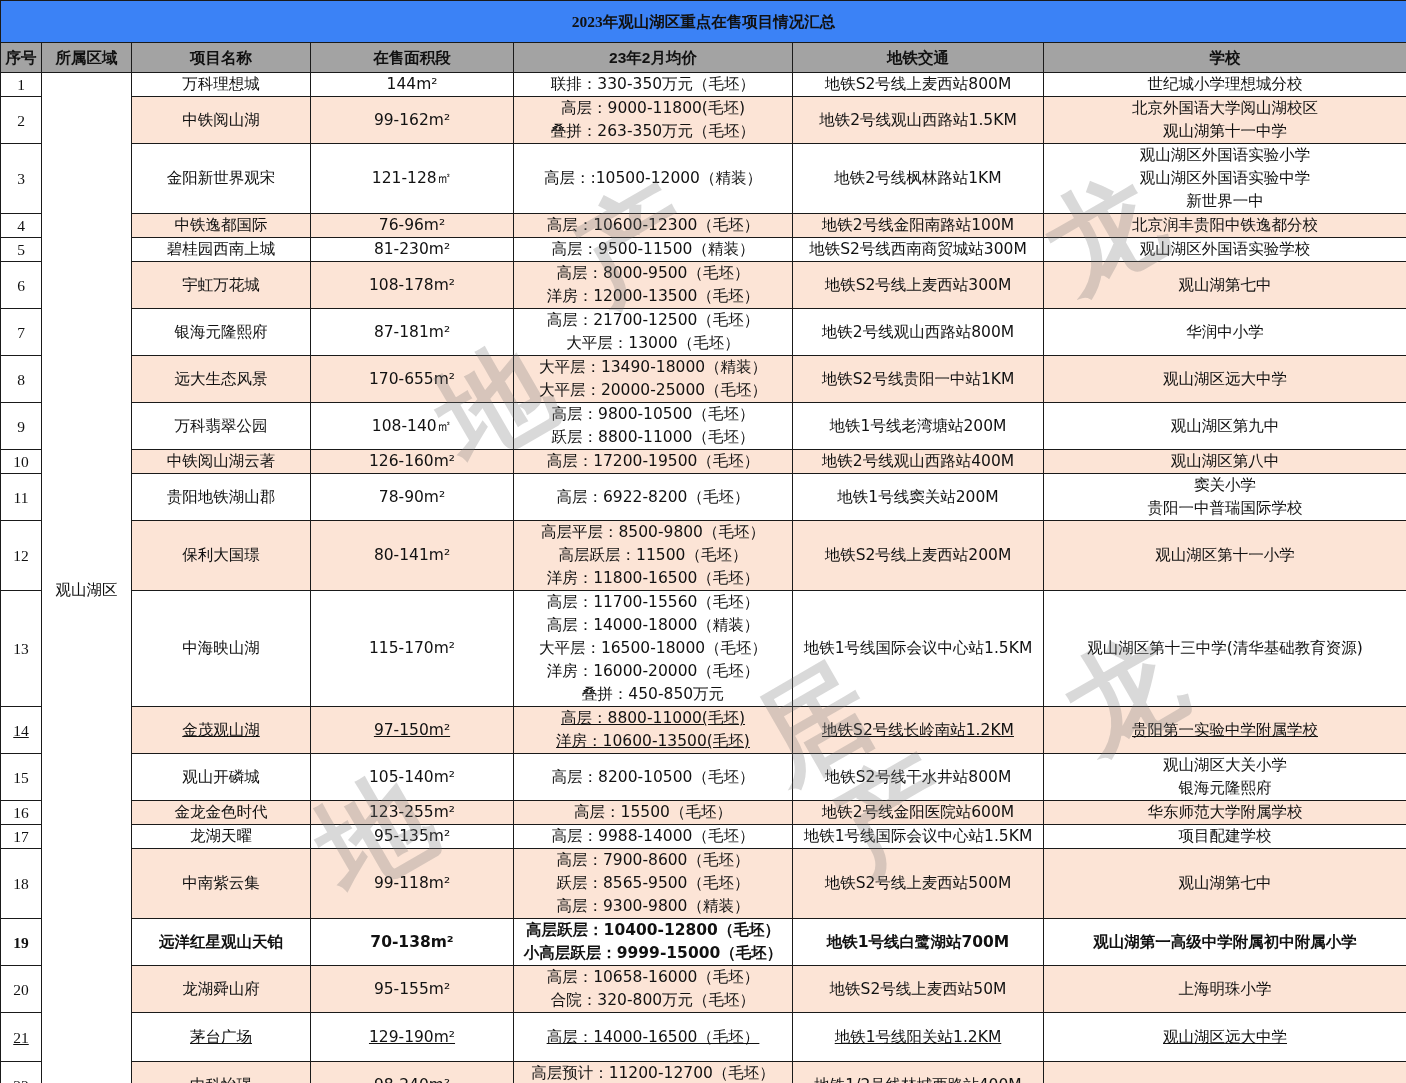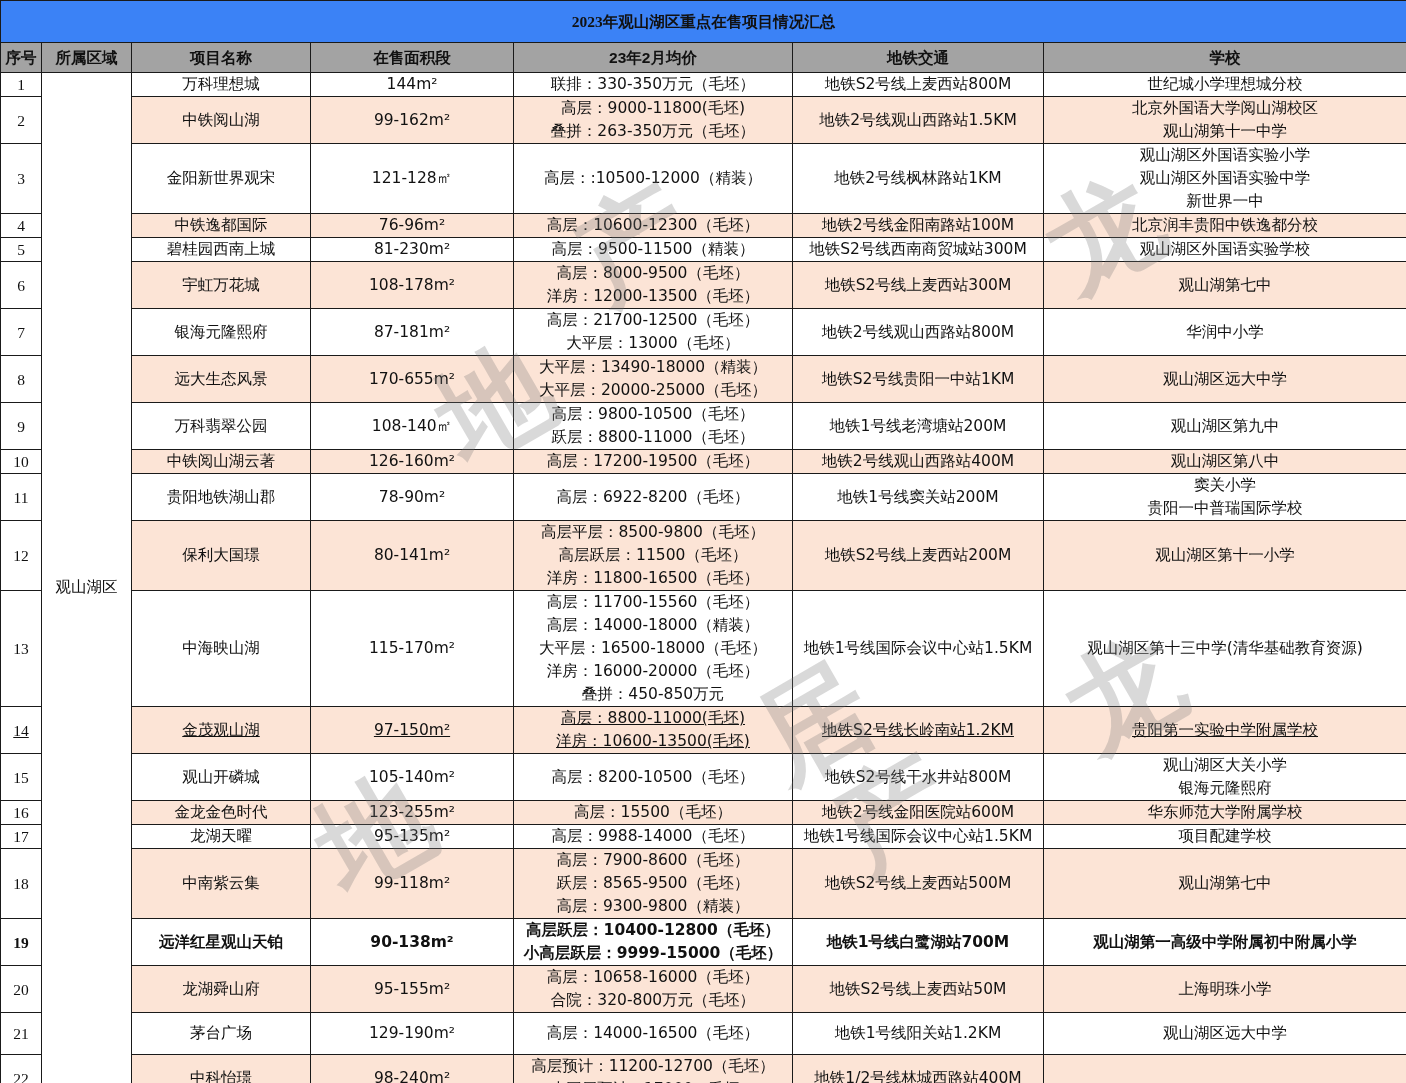--- a/index.html
+++ b/index.html
@@ -280,21 +280,21 @@
           <span class="line">高层：9300-9800（精装）</span>
         </td>
         <td class="c">地铁S2号线上麦西站500M</td>
         <td class="c">
           <span class="line">观山湖第七中</span>
         </td>
       </tr>
       <tr style="height: 46px; font-weight: bold;">
         <td class="num">19</td>
         <td class="c">远洋红星观山天铂</td>
-        <td class="c num">90-138m²</td>
+        <td class="c num">70-138m²</td>
         <td class="c">
           <span class="line">高层跃层：10400-12800（毛坯）</span>
           <span class="line">小高层跃层：9999-15000（毛坯）</span>
         </td>
         <td class="c">地铁1号线白鹭湖站700M</td>
         <td class="c">
           <span class="line">观山湖第一高级中学附属初中附属小学</span>
         </td>
       </tr>
       <tr class="alt" style="height: 46px;">
@@ -303,21 +303,21 @@
         <td class="c num">95-155m²</td>
         <td class="c">
           <span class="line">高层：10658-16000（毛坯）</span>
           <span class="line">合院：320-800万元（毛坯）</span>
         </td>
         <td class="c">地铁S2号线上麦西站50M</td>
         <td class="c">
           <span class="line">上海明珠小学</span>
         </td>
       </tr>
-      <tr style="height: 42px;">
+      <tr style="height: 49px; text-decoration: underline;">
         <td class="num">21</td>
         <td class="c">茅台广场</td>
         <td class="c num">129-190m²</td>
         <td class="c">
           <span class="line">高层：14000-16500（毛坯）</span>
         </td>
         <td class="c">地铁1号线阳关站1.2KM</td>
         <td class="c">
           <span class="line">观山湖区远大中学</span>
         </td>

